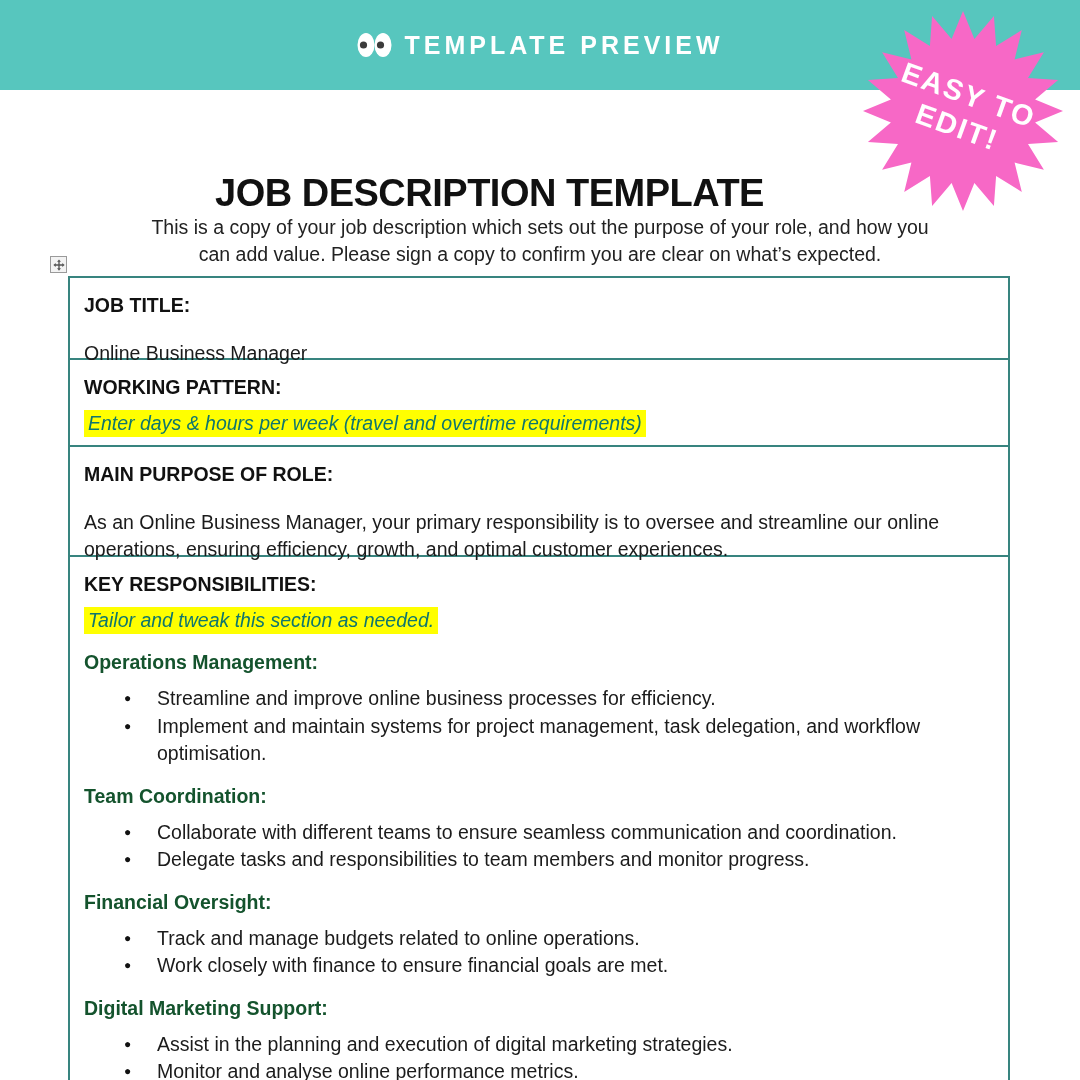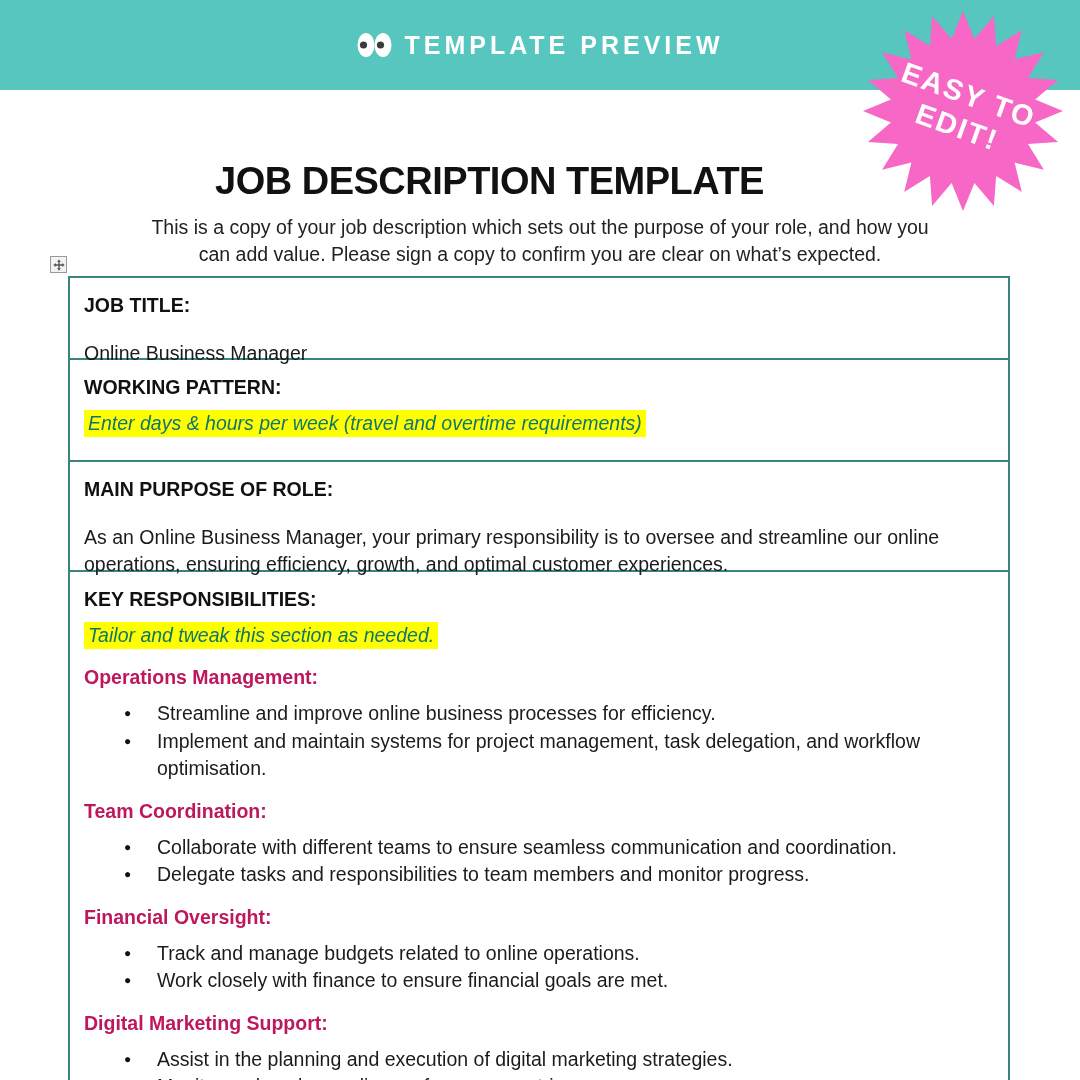--- a/index.html
+++ b/index.html
@@ -30,52 +30,52 @@
   .badge svg{position:absolute;left:0;top:0;}
   #star-poly{fill:var(--badge_pink);}
   .badge-text{
     position:absolute;left:0;top:0;width:210px;height:210px;
     display:flex;flex-direction:column;align-items:center;justify-content:center;
     transform:rotate(20deg);
     color:#fff;font-weight:bold;font-size:29px;letter-spacing:2px;
     line-height:1.18;text-align:center;
   }
   .title{
-    position:absolute;top:160px;left:0;width:979px;margin:0;
+    position:absolute;top:172px;left:0;width:979px;margin:0;
     text-align:center;font-size:38px;font-weight:bold;letter-spacing:-0.5px;color:#111;
   }
   .intro{
     position:absolute;top:214px;left:0;width:1080px;margin:0;
     text-align:center;font-size:19.5px;line-height:27px;color:#222;
   }
   .table-handle{
     position:absolute;left:50px;top:256px;width:17px;height:17px;
     border:1px solid #9a9a9a;background:#f3f3f3;
     display:flex;align-items:center;justify-content:center;
   }
   .doc-table{
     position:absolute;left:68px;top:276px;width:942px;
     border:2px solid var(--table_border);border-bottom:none;background:#fff;
   }
   .row{
     padding:15px 32px 0 14px;
     border-bottom:2px solid var(--table_border);
   }
   .row-job-title{height:82px;}
-  .row-working-pattern{height:102px;}
+  .row-working-pattern{height:87px;}
   .row-main-purpose{height:110px;}
   .row-key-responsibilities{border-bottom:none;padding-bottom:70px;}
   .cell-heading{font-size:19.5px;font-weight:bold;line-height:24px;color:#111;}
   .cell-value{font-size:19.5px;margin-top:23px;line-height:27px;max-width:906px;}
   .hl{
     display:inline-block;background:var(--highlight_yellow);
     font-style:italic;font-size:19.5px;line-height:25px;
     padding:1px 4px;margin-top:11px;color:#0f766e;
   }
-  .subsection-title{font-size:19.5px;font-weight:bold;line-height:24px;margin-top:16px;color:#be185d;}
+  .subsection-title{font-size:19.5px;font-weight:bold;line-height:24px;margin-top:16px;color:#14532d;}
   ul.bullets{list-style:none;margin:11px 0 0;padding:0 0 0 40px;}
   ul.bullets li{
     position:relative;padding-left:33px;font-size:19.5px;line-height:27.5px;max-width:812px;
   }
   ul.bullets li::before{
     content:"\25CF";position:absolute;left:0;top:0;
     font-size:12px;line-height:27.5px;color:#111;
   }
 </style>
 </head>

